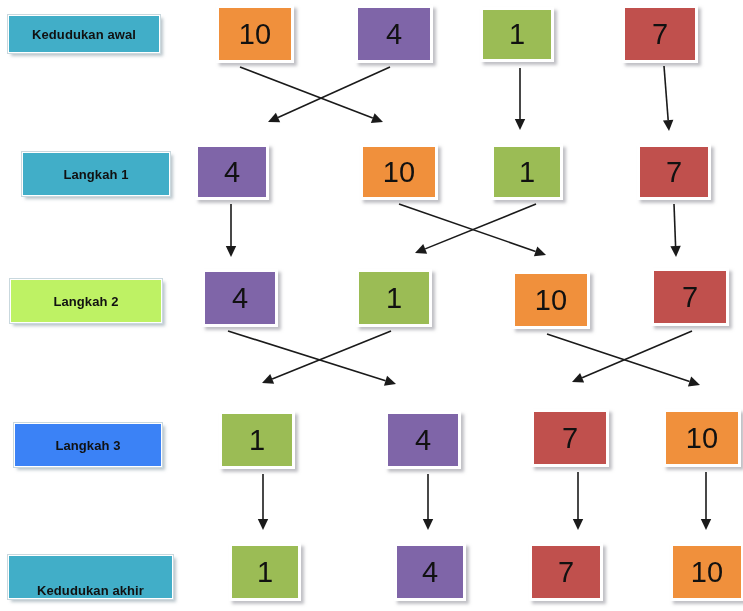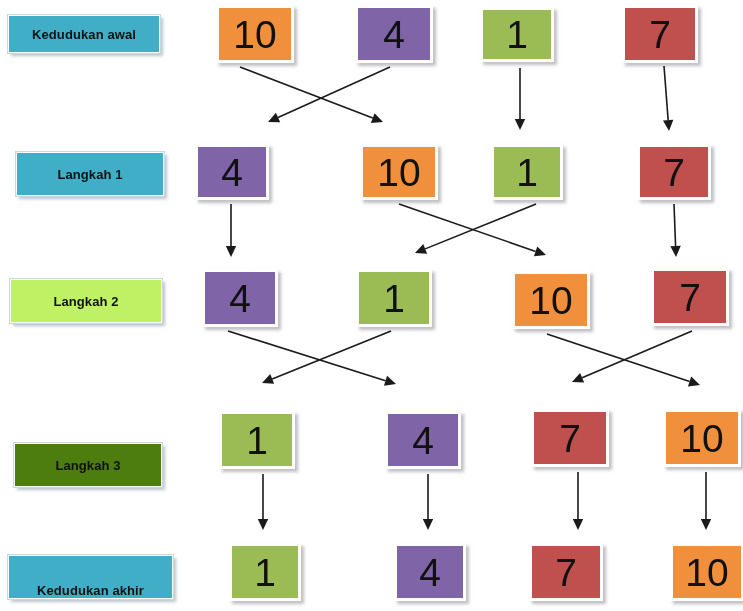--- a/index.html
+++ b/index.html
@@ -36,21 +36,21 @@
 
   
   .val-box {
     position: absolute;
     box-sizing: border-box;
     border: 3px solid #ffffff;
     box-shadow: 3px 3px 3px rgba(140,140,150,0.55);
     display: flex;
     align-items: center;
     justify-content: center;
-    font-size: 39px;
+    font-size: 29px;
     font-weight: normal;
     color: #111111;
     line-height: 1;
   }
 
   
   #arrows {
     position: absolute;
     left: 0;
     top: 0;
@@ -69,27 +69,27 @@
   }
 </style>
 </head>
 <body>
 
 <div id="canvas">
 
   <div class="row-label" style="left: 8px; top: 15px; width: 152px; height: 38px; background: rgb(65, 174, 200);">
       <span>Kedudukan awal</span>
     </div>
-  <div class="row-label" style="left: 16px; top: 152px; width: 148px; height: 44px; background: rgb(65, 174, 200);">
+  <div class="row-label" style="left: 22px; top: 152px; width: 148px; height: 44px; background: rgb(65, 174, 200);">
       <span>Langkah 1</span>
     </div>
   <div class="row-label" style="left: 10px; top: 279px; width: 152px; height: 44px; background: #bef264;">
       <span>Langkah 2</span>
     </div>
-  <div class="row-label" style="left: 14px; top: 443px; width: 148px; height: 44px; background: #4d7c0f;">
+  <div class="row-label" style="left: 14px; top: 423px; width: 148px; height: 44px; background: #3b82f6;">
       <span>Langkah 3</span>
     </div>
   <div class="row-label" style="left: 8px; top: 555px; width: 165px; height: 44px; background: rgb(65, 174, 200); align-items: flex-end;">
       <span>Kedudukan akhir</span>
     </div>
 
   <div class="val-box" style="left: 216px; top: 5px; width: 78px; height: 58px; background: rgb(240, 144, 60);">10</div>
   <div class="val-box" style="left: 355px; top: 5px; width: 78px; height: 58px; background: rgb(127, 101, 168);">4</div>
   <div class="val-box" style="left: 480px; top: 7px; width: 74px; height: 55px; background: rgb(155, 188, 85);">1</div>
   <div class="val-box" style="left: 622px; top: 5px; width: 76px; height: 58px; background: rgb(192, 80, 77);">7</div>

